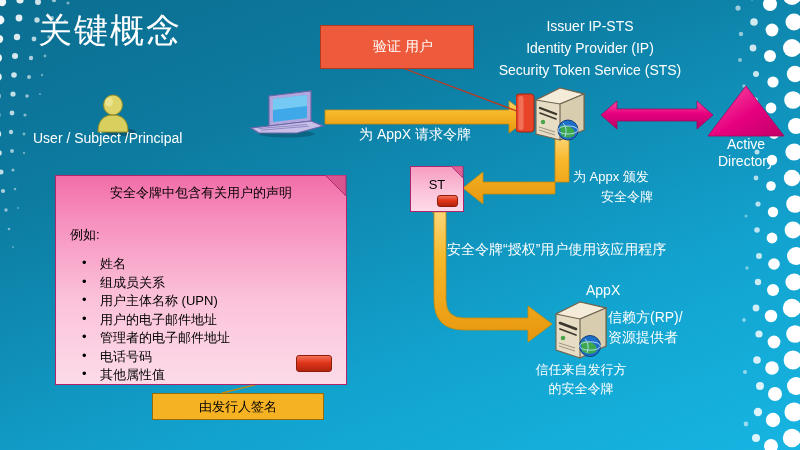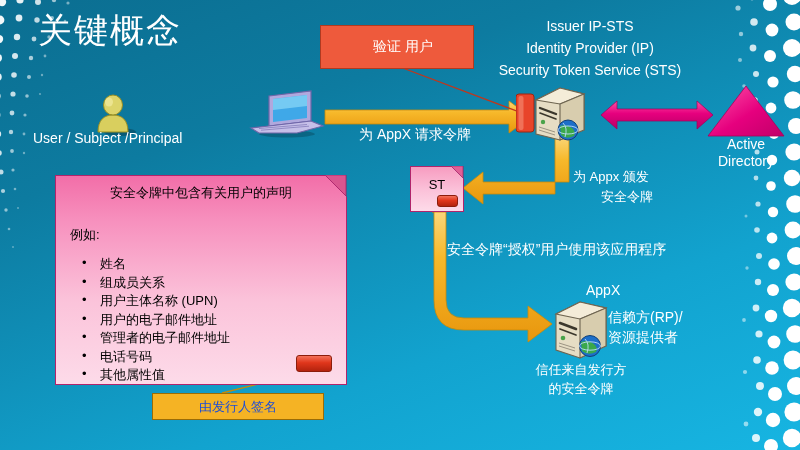--- a/index.html
+++ b/index.html
@@ -32,21 +32,21 @@
     background:#ee5a3c;border:1px solid #b03a20;
     display:flex;align-items:center;justify-content:center;
     color:#ffffff;font-size:14px;padding-left:12px;
   }
 
   
   #sign-box{
     position:absolute;left:152px;top:393px;width:170px;height:25px;
     background:#f5b324;border:1px solid #9a6c06;
     display:flex;align-items:center;justify-content:center;
-    color:#1d4ed8;font-size:13px;font-family:Liberation Serif, serif;
+    color:#000000;font-size:13px;font-family:Liberation Serif, serif;
   }
 
   
   #claims-box{
     position:absolute;left:55px;top:175px;width:290px;height:208px;
     background:linear-gradient(180deg,#f26ea8 0%,#f791be 22%,#fbc3da 60%,#fddbe9 100%);
     border:1px solid #b0246b;
   }
   #claims-fold{position:absolute;right:-1px;top:-1px;}
   #claims-title{

